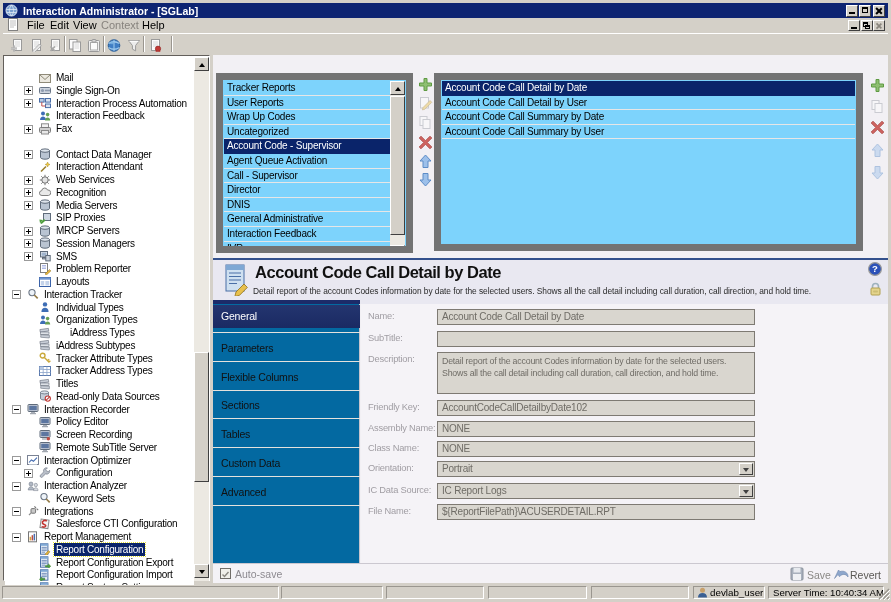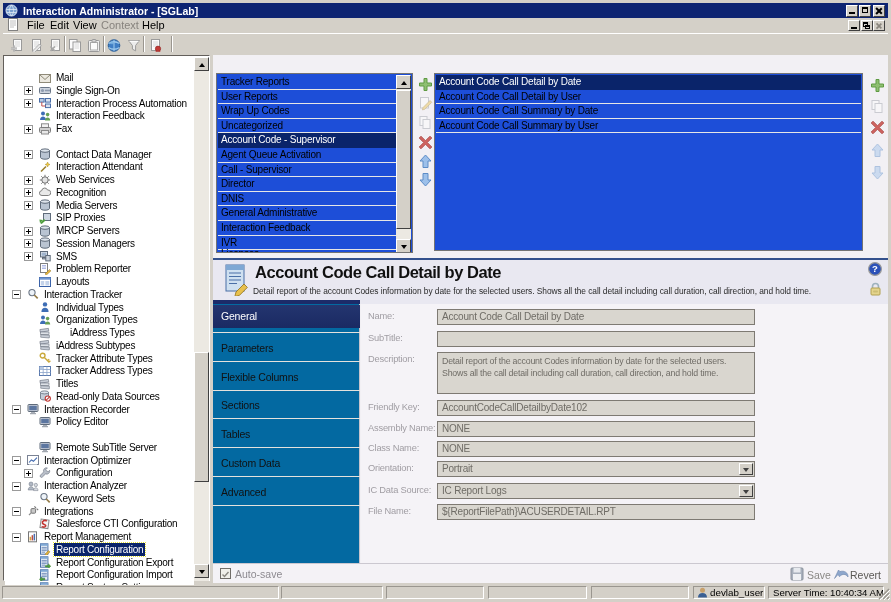--- a/index.html
+++ b/index.html
@@ -30,21 +30,21 @@
 .ticon { position:absolute; top:0px; width:12px; height:12px; }
 .tsel { position:absolute; background:#0a246a; color:#fff; outline:1px dotted #e8e434; }
 .scroll { position:absolute; background:#ece9e2; }
 .sbtn { position:absolute; width:15px; height:14px; background:#d4d0c8; border:1px solid; border-color:#fff #404040 #404040 #fff; }
 .sbtn:after { content:""; position:absolute; }
 .sbtn.up:after { left:4px; top:5px; border:3px solid transparent; border-bottom:4px solid #000; border-top:none; }
 .sbtn.dn:after { left:4px; top:5px; border:3px solid transparent; border-top:4px solid #000; border-bottom:none; }
 .sthumb { position:absolute; left:0; width:15px; background:#d4d0c8; border:1px solid; border-color:#fff #404040 #404040 #fff; }
 .rightpanel { left:213px; top:55px; width:675px; height:528px; background:#f2f0f4; }
 .paneltitle { position:absolute; font-size:10px; color:#1a1a1a;margin-top:34px; }
-.list { position:absolute; background:#1d4ed8; border:1px solid #737373; overflow:hidden;padding-left:32px; }
+.list { position:absolute; background:#7dd3fc; border:7px solid #737373; overflow:hidden;padding-left:32px; }
 .lrow { position:absolute; left:1px; right:1px; height:14.6px; font-size:10px; letter-spacing:-0.2px; line-height:14px; padding-left:3px; border-bottom:1px solid #e6e6e6; white-space:nowrap; }
 .lrow.sel { background:#0a246a; color:#fff; border-bottom-color:#0a246a; }
 .btncol { position:absolute; width:15px; height:15px; }
 .navyline { position:absolute; left:0; width:675px; height:2px; background:#33508c; }
 .dethdr { position:absolute; left:0; top:205px; width:675px; height:44px; background:#e9e8f1; }
 .dettitle { position:absolute; left:42px; top:3px; font-size:16.5px; font-weight:bold; color:#101010; letter-spacing:-0.45px; white-space:nowrap; }
 .detsub { position:absolute; left:40px; top:26px; font-size:8.4px; color:#2a2a2a; letter-spacing:-0.05px; white-space:nowrap; }
 .navcol { position:absolute; left:0; top:249px; width:147px; height:259px; background:#0369a1; border-right:1px solid #c6c3cb; }
 .navtopstrip { position:absolute; left:0; top:245px; width:147px; height:4px; background:#1c2b69; }
 .navitem { position:absolute; left:0; width:147px; height:29px; font-size:10.5px; letter-spacing:-0.2px; color:#111; }
@@ -400,20 +400,29 @@
 <span class="lbl" style="left:39px;">Interaction Recorder</span>
 </div>
 <div class="trow" style="left:0;top:345.75px;width:189px;">
 <span class="ticon" style="left:34px;"><svg width="12" height="12" viewBox="0 0 12 12">
             <rect x="1" y="1.5" width="10" height="7" rx="0.8" fill="#d7dae0" stroke="#5f6b7a"></rect>
             <rect x="2.2" y="2.7" width="7.6" height="4.6" fill="#5c76a0"></rect>
             <rect x="4" y="9" width="4" height="1.2" fill="#aab0b9"></rect>
             <rect x="3" y="10.2" width="6" height="1" fill="#8e959f"></rect>
           </svg></span>
 <span class="lbl" style="left:51px;">Policy Editor</span>
+</div>
+<div class="trow" style="left:0;top:358.50px;width:189px;">
+<span class="ticon" style="left:34px;"><svg width="12" height="12" viewBox="0 0 12 12">
+            <rect x="1" y="1.5" width="10" height="7" rx="0.8" fill="#d7dae0" stroke="#5f6b7a"></rect>
+            <rect x="2.2" y="2.7" width="7.6" height="4.6" fill="#5c76a0"></rect>
+            <circle cx="9.3" cy="9.8" r="1.8" fill="#c04a42"></circle>
+            <rect x="3" y="9.4" width="4.6" height="1.2" fill="#9aa1aa"></rect>
+          </svg></span>
+<span class="lbl" style="left:51px;">Screen Recording</span>
 </div>
 <div class="trow" style="left:0;top:371.25px;width:189px;">
 <span class="ticon" style="left:34px;"><svg width="12" height="12" viewBox="0 0 12 12">
             <rect x="1" y="1.5" width="10" height="7" rx="0.8" fill="#d7dae0" stroke="#5f6b7a"></rect>
             <rect x="2.2" y="2.7" width="7.6" height="4.6" fill="#5c76a0"></rect>
             <rect x="4" y="9" width="4" height="1.2" fill="#aab0b9"></rect>
             <rect x="3" y="10.2" width="6" height="1" fill="#8e959f"></rect>
           </svg></span>
 <span class="lbl" style="left:51px;">Remote SubTitle Server</span>
 </div>

